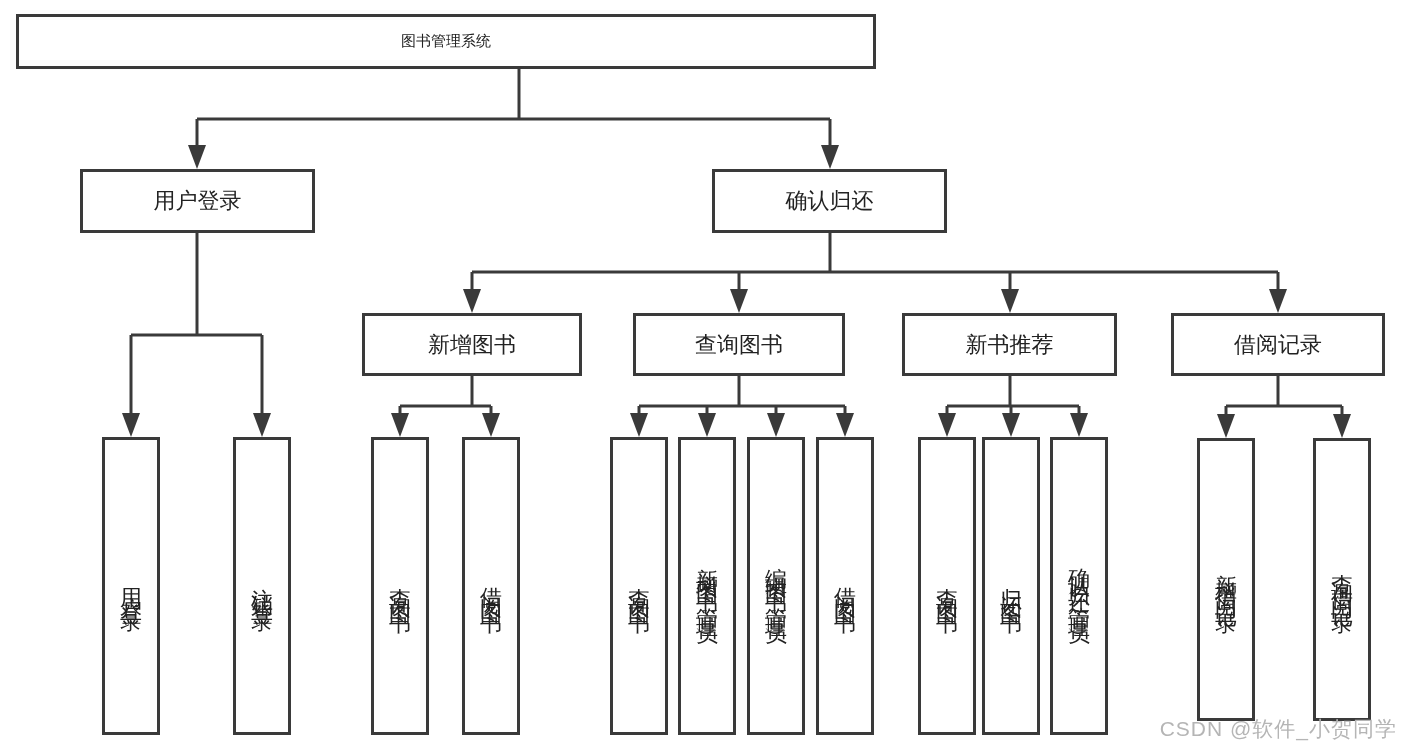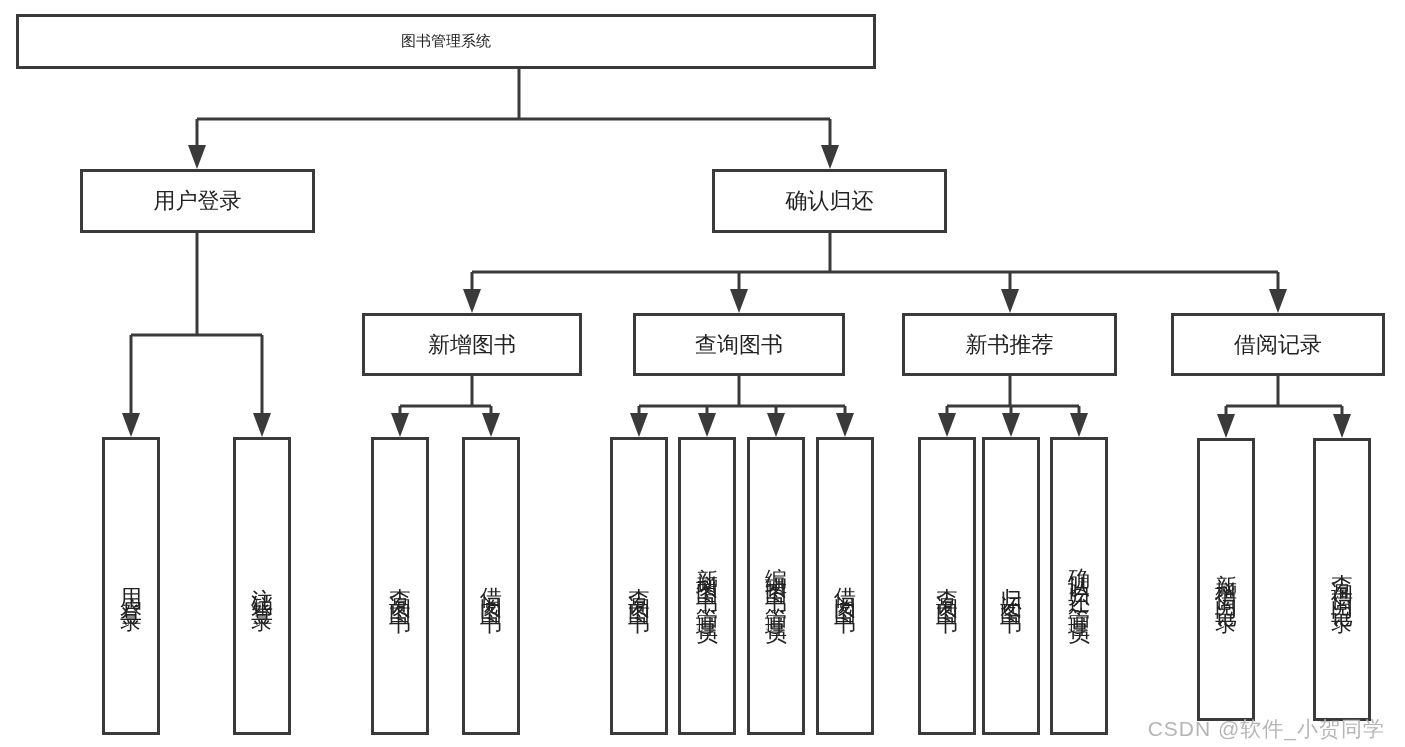--- a/index.html
+++ b/index.html
@@ -60,21 +60,21 @@
   .leaf.short{top:438px;height:283px;}
   .vtext{
     writing-mode:vertical-rl;
     text-orientation:mixed;
     letter-spacing:8px;
     line-height:1;
     white-space:nowrap;
   }
   .watermark{
     position:absolute;
-    right:20px;
+    right:8px;
     bottom:4px;
     font-size:21px;
     color:var(--wm);
     z-index:3;
     letter-spacing:1px;
     margin-left:40px;
   }
 </style>
 </head>
 <body>

